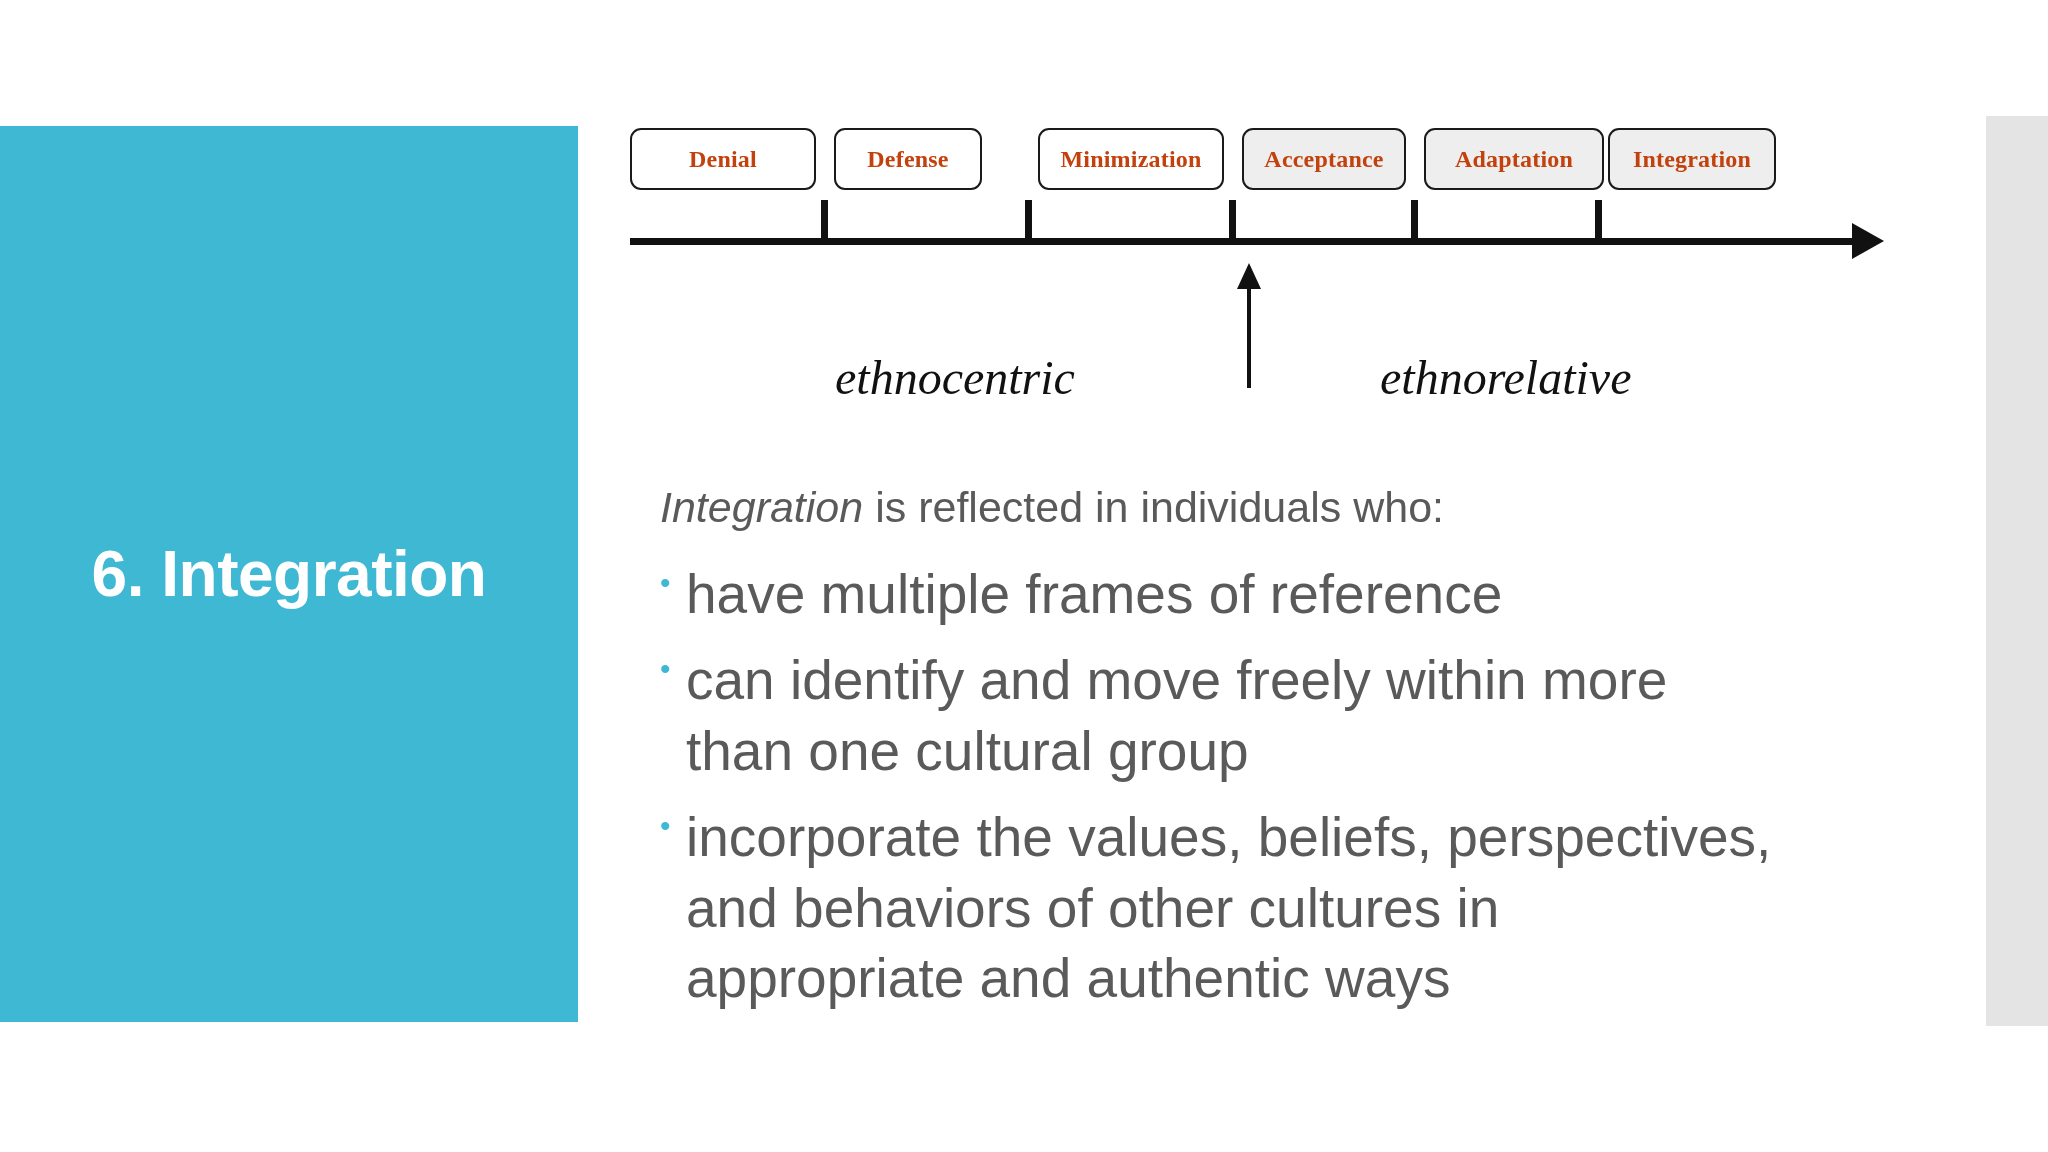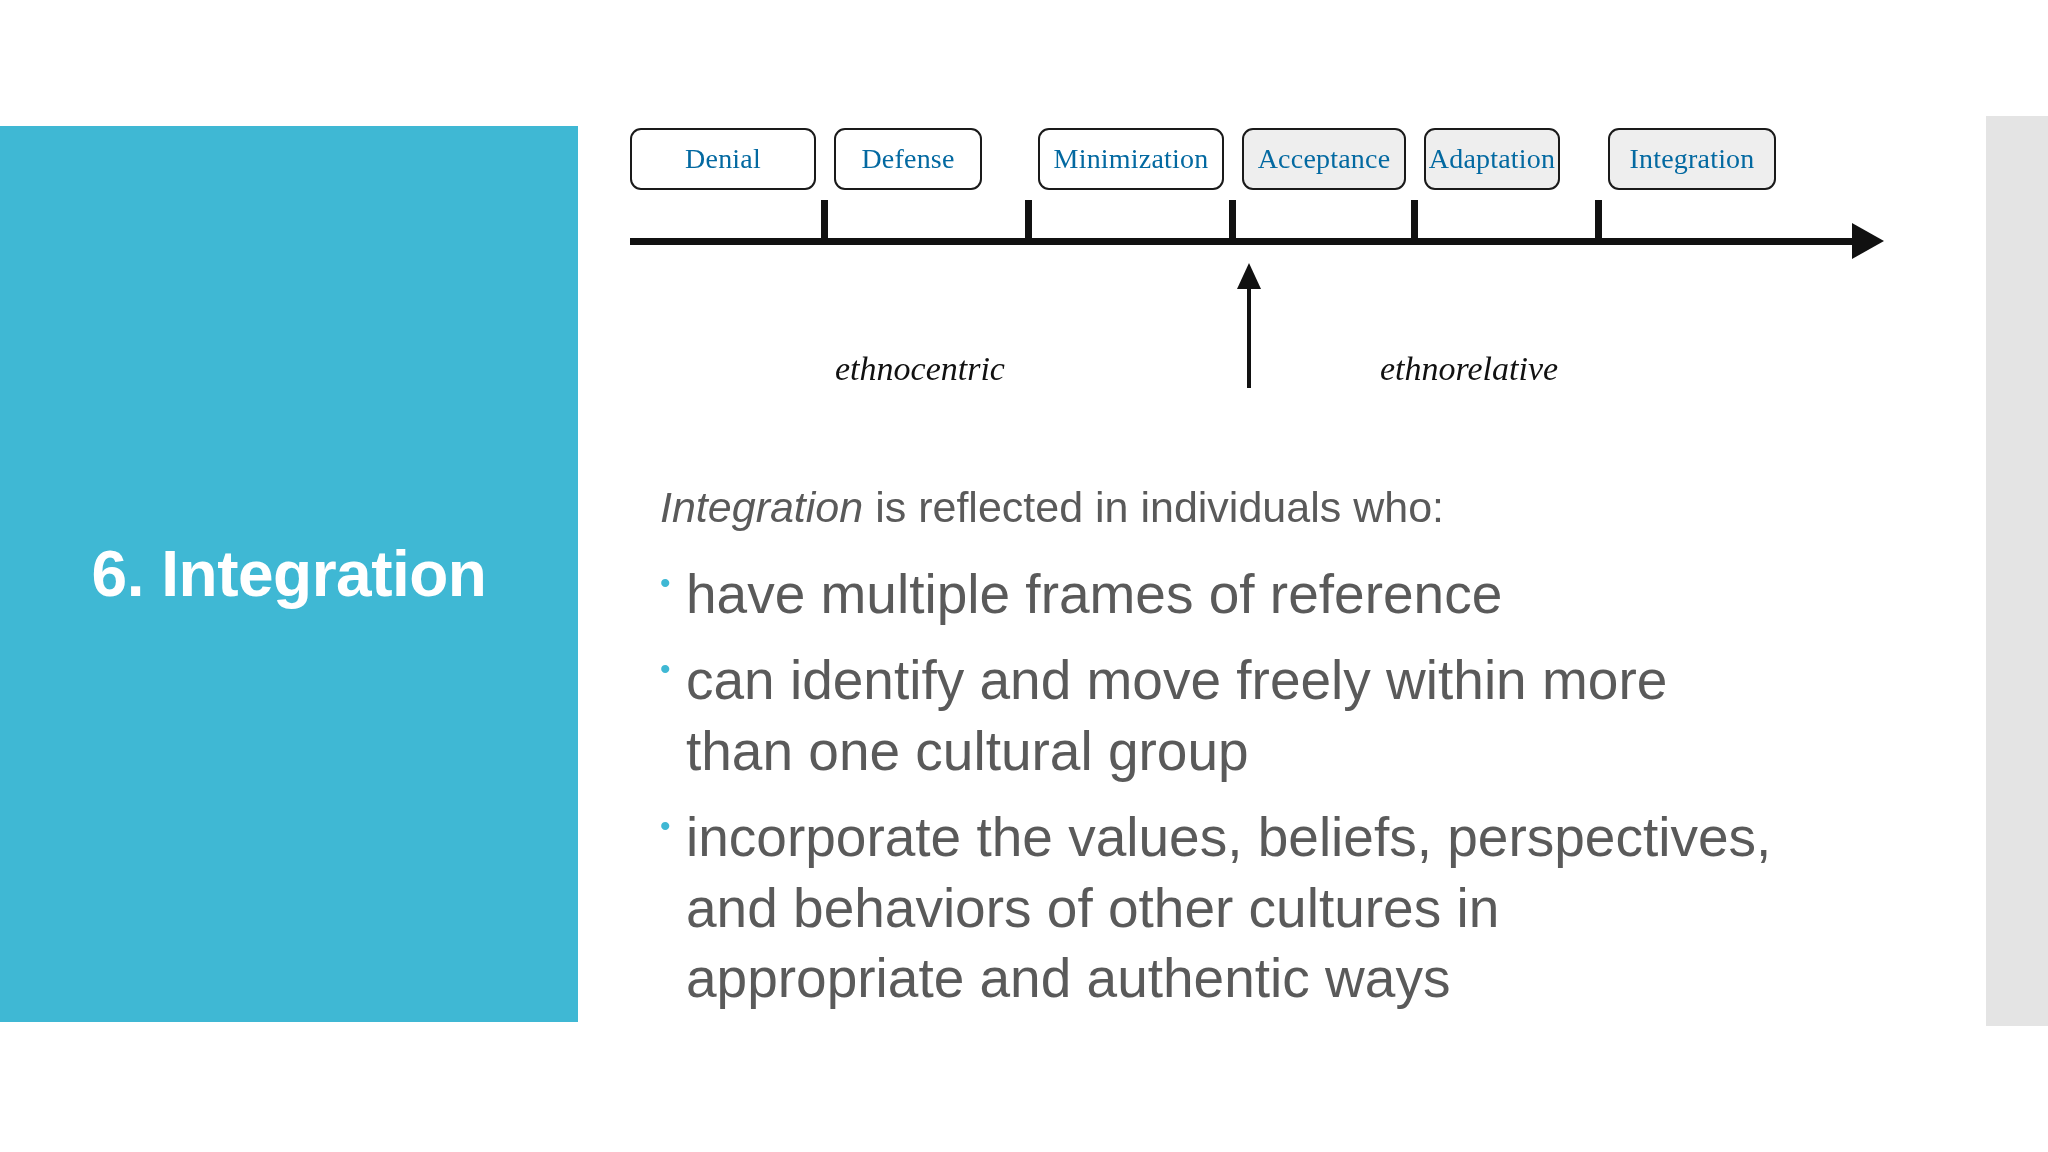--- a/index.html
+++ b/index.html
@@ -79,23 +79,23 @@
     border-radius: 11px;
     box-sizing: border-box;
     display: flex;
     align-items: center;
     justify-content: center;
   }
   .stage-box.light { background: #ffffff; }
   .stage-box.shaded { background: #eeeeee; }
   .stage-label {
     font-family: "Liberation Serif", serif;
-    font-weight: normal;
-    font-size: 28px;
-    color: #0369a1;
+    font-weight: bold;
+    font-size: 24px;
+    color: #c2410c;
     white-space: nowrap;
     letter-spacing: 0.2px;
   }
 
   
   #axis-line {
     position: absolute;
     left: 0;
     top: 110px;
     width: 1228px;
@@ -139,21 +139,21 @@
     border-left: 12px solid transparent;
     border-right: 12px solid transparent;
     border-bottom: 26px solid #111111;
   }
 
   .continuum-word {
     position: absolute;
     top: 222px;
     font-family: "Liberation Serif", serif;
     font-style: italic;
-    font-size: 34px;
+    font-size: 48px;
     color: #111111;
     white-space: nowrap;
   }
   #word-ethnocentric { left: 205px; }
   #word-ethnorelative { left: 750px; }
 
   
   #body-content {
     position: absolute;
     left: 660px;
@@ -211,21 +211,21 @@
       </div>
       <div class="stage-box light" style="left:204px; width:148px;">
         <span class="stage-label">Defense</span>
       </div>
       <div class="stage-box shaded" style="left:612px; width:164px;">
         <span class="stage-label">Acceptance</span>
       </div>
       <div class="stage-box light" style="left:408px; width:186px;">
         <span class="stage-label">Minimization</span>
       </div>
-      <div class="stage-box shaded" style="left:794px; width:136px;">
+      <div class="stage-box shaded" style="left:794px; width:180px;">
         <span class="stage-label">Adaptation</span>
       </div>
       <div class="stage-box shaded" style="left:978px; width:168px;">
         <span class="stage-label">Integration</span>
       </div>
     </div>
 
     <div id="axis-line"></div>
     <div id="axis-arrowhead"></div>
 

